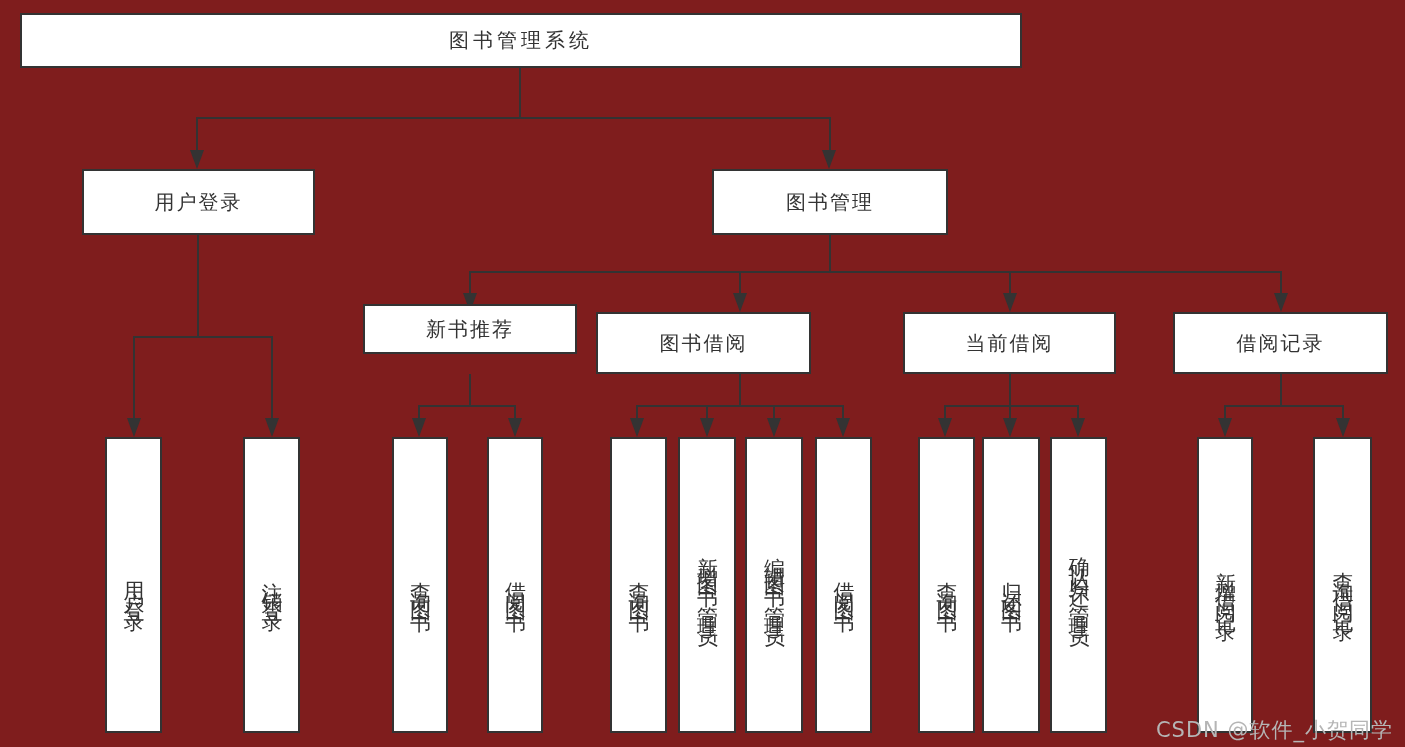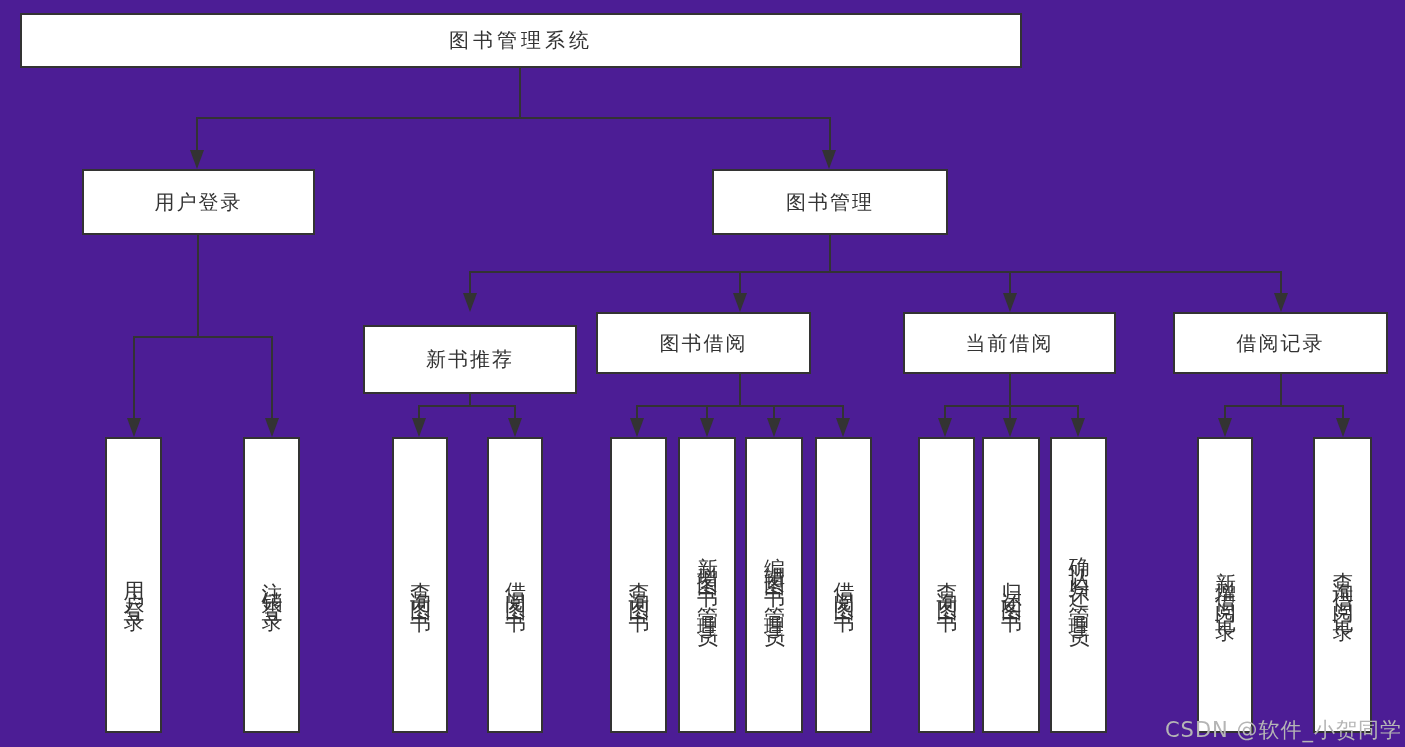--- a/index.html
+++ b/index.html
@@ -6,21 +6,21 @@
   html, body {
     margin: 0;
     padding: 0;
     background: #ffffff;
     font-family: "DejaVu Sans", "Liberation Sans", sans-serif;
   }
   .canvas {
     position: relative;
     width: 1405px;
     height: 747px;
-    background: #4c1d95;
+    background: #7f1d1d;
     overflow: hidden;
   }
   .box {
     position: absolute;
     box-sizing: border-box;
     border: 2px solid #333333;
     background: #ffffff;
     display: flex;
     align-items: center;
     justify-content: center;
@@ -56,21 +56,21 @@
   .arrow {
     position: absolute;
     width: 0;
     height: 0;
     border-left: 7px solid transparent;
     border-right: 7px solid transparent;
     border-top: 19px solid #333333;
   }
   .watermark {
     position: absolute;
-    right: 3px;
+    right: 12px;
     bottom: 3px;
     font-size: 21px;
     letter-spacing: 1px;
     color: #b5b5b5;
     z-index: 10;
     white-space: nowrap;
   }
 </style>
 </head>
 <body>
@@ -140,21 +140,21 @@
     <span class="hlabel root-label">图书管理系统</span>
   </div>
 
   <div class="box" style="left:82px;top:169px;width:233px;height:66px">
     <span class="hlabel">用户登录</span>
   </div>
   <div class="box" style="left:712px;top:169px;width:236px;height:66px">
     <span class="hlabel">图书管理</span>
   </div>
 
-  <div class="box" style="left:363px;top:325px;width:214px;height:69px">
+  <div class="box" style="left:363px;top:304px;width:214px;height:50px">
     <span class="hlabel">新书推荐</span>
   </div>
   <div class="box" style="left:596px;top:312px;width:215px;height:62px">
     <span class="hlabel">图书借阅</span>
   </div>
   <div class="box" style="left:1173px;top:312px;width:215px;height:62px">
     <span class="hlabel">借阅记录</span>
   </div>
   <div class="box" style="left:903px;top:312px;width:213px;height:62px">
     <span class="hlabel">当前借阅</span>

